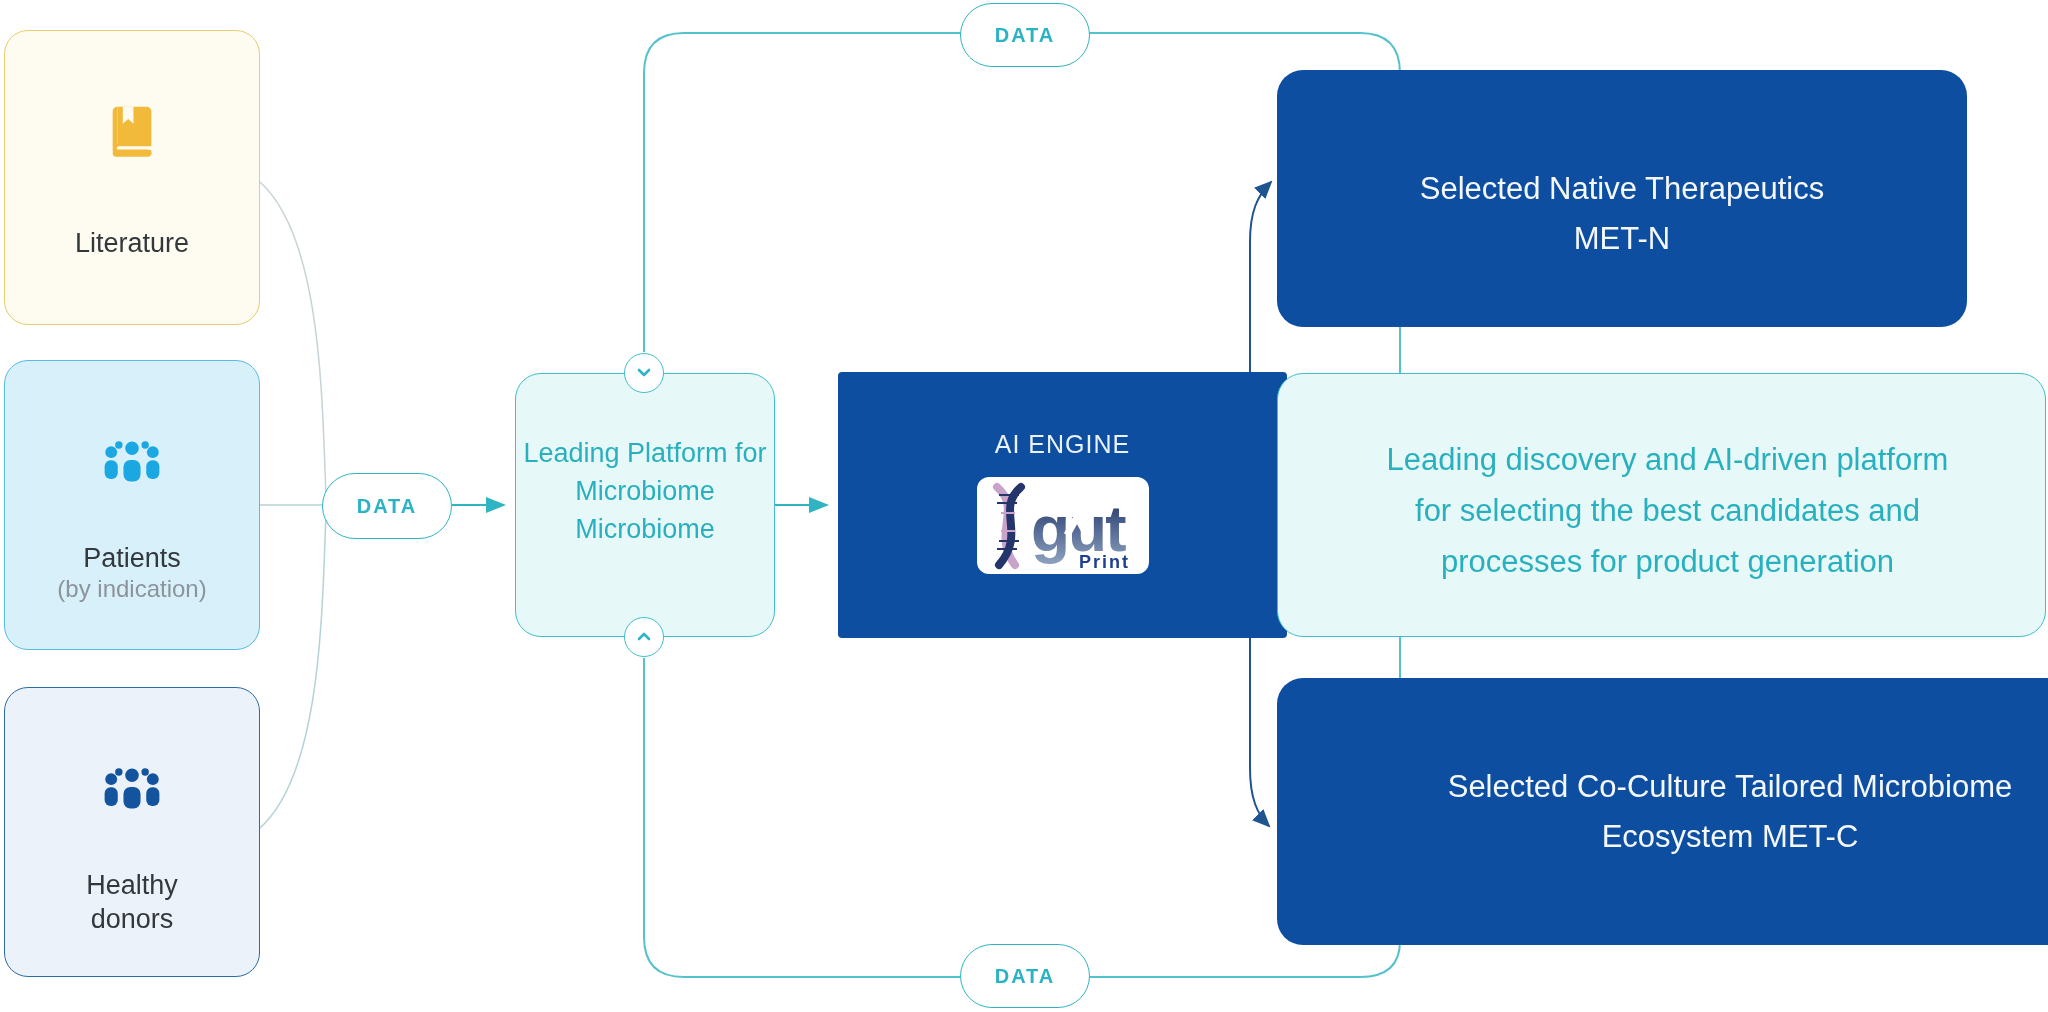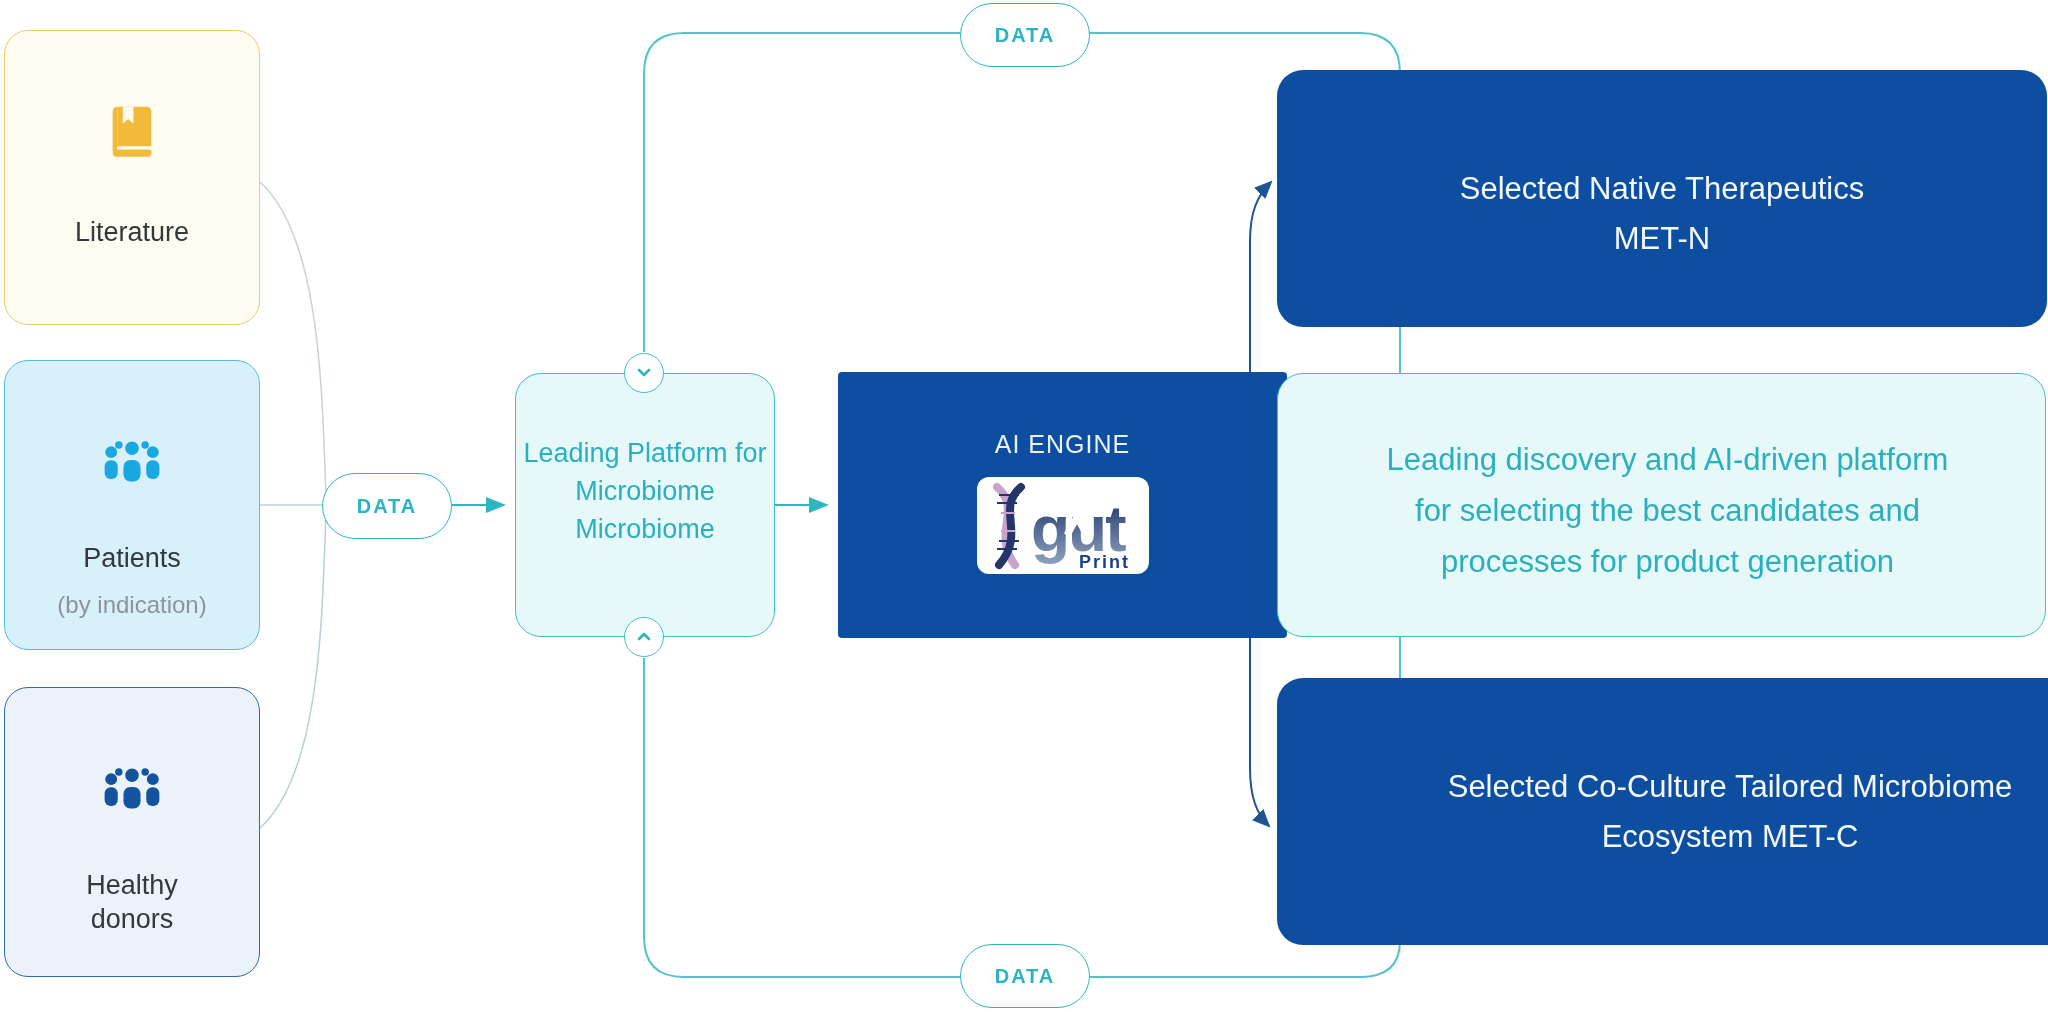--- a/index.html
+++ b/index.html
@@ -7,22 +7,22 @@
   .stage{
     position:relative;width:2048px;height:1012px;overflow:hidden;background:#ffffff;
     font-family:"Liberation Sans",sans-serif;
   }
   .layer{position:absolute;left:0;top:0;width:2048px;height:1012px;}
   #connectors{z-index:1;}
   .card{position:absolute;z-index:2;border-radius:24px;display:flex;flex-direction:column;align-items:center;}
   .src-card{left:4px;width:256px;}
   .src-icon{margin-top:70px;height:62px;display:flex;align-items:center;justify-content:center;}
   .src-label{margin-top:52px;font-size:27px;color:#33383D;text-align:center;line-height:34px;}
-  .src-sublabel{font-size:24px;color:#8C949B;text-align:center;margin-top:16px;}
-  .card-literature{top:30px;height:295px;background:#FEFBF0;border:1.5px solid #E6CD6E;}
+  .src-sublabel{font-size:24px;color:#8C949B;text-align:center;margin-top:0;}
+  .card-literature{top:30px;height:295px;background:#FEFBF0;border:1.5px solid #E6CD6E;gap:11px;}
   .card-patients{top:360px;height:290px;background:#D8F0FA;border:1.5px solid #55BCE5;}
   .card-healthy{top:687px;height:290px;background:#ECF2F9;border:1.5px solid #2A6CA5;}
   .pill{
     position:absolute;z-index:3;width:130px;height:64px;border-radius:33px;background:#ffffff;
     border:1.5px solid #2FB5C2;display:flex;align-items:center;justify-content:center;
     font-size:20px;font-weight:bold;letter-spacing:2px;color:#2BB3C4;
   }
   .pill-left{left:322px;top:473px;height:66px;}
   .pill-top{left:960px;top:3px;}
   .pill-bottom{left:960px;top:944px;}
@@ -41,21 +41,21 @@
   .circle-bottom{left:624px;top:617px;}
   .ai-box{
     position:absolute;z-index:2;left:838px;top:372px;width:449px;height:266px;
     background:#0D4EA1;border-radius:4px;display:flex;flex-direction:column;align-items:center;
   }
   .ai-title{margin-top:58px;font-size:25px;letter-spacing:1px;color:#EAF2FB;}
   .ai-logo{margin-top:18px;width:172px;height:97px;background:#ffffff;border-radius:12px;overflow:hidden;}
   .out-box{position:absolute;z-index:2;border-radius:26px;display:flex;flex-direction:column;align-items:center;justify-content:center;}
   .box-dark{background:#0D4EA1;}
   .box-light{background:#E7F8F9;border:1.5px solid #3FBFC9;padding-left:12px;}
-  .box-metn{left:1277px;top:70px;width:770px;height:257px;padding-top:30px;}
+  .box-metn{left:1277px;top:70px;width:690px;height:257px;padding-top:30px;}
   .box-desc{left:1277px;top:373px;width:769px;height:264px;padding-top:10px;}
   .box-metc{left:1277px;top:678px;width:906px;height:267px;}
   .out-line-dark{font-size:31px;line-height:50px;color:#F4F8FB;text-align:center;}
   .out-line-teal{font-size:31px;line-height:51px;color:#29B0BE;text-align:center;}
 </style>
 </head>
 <body>
 
 <div class="stage">
 

